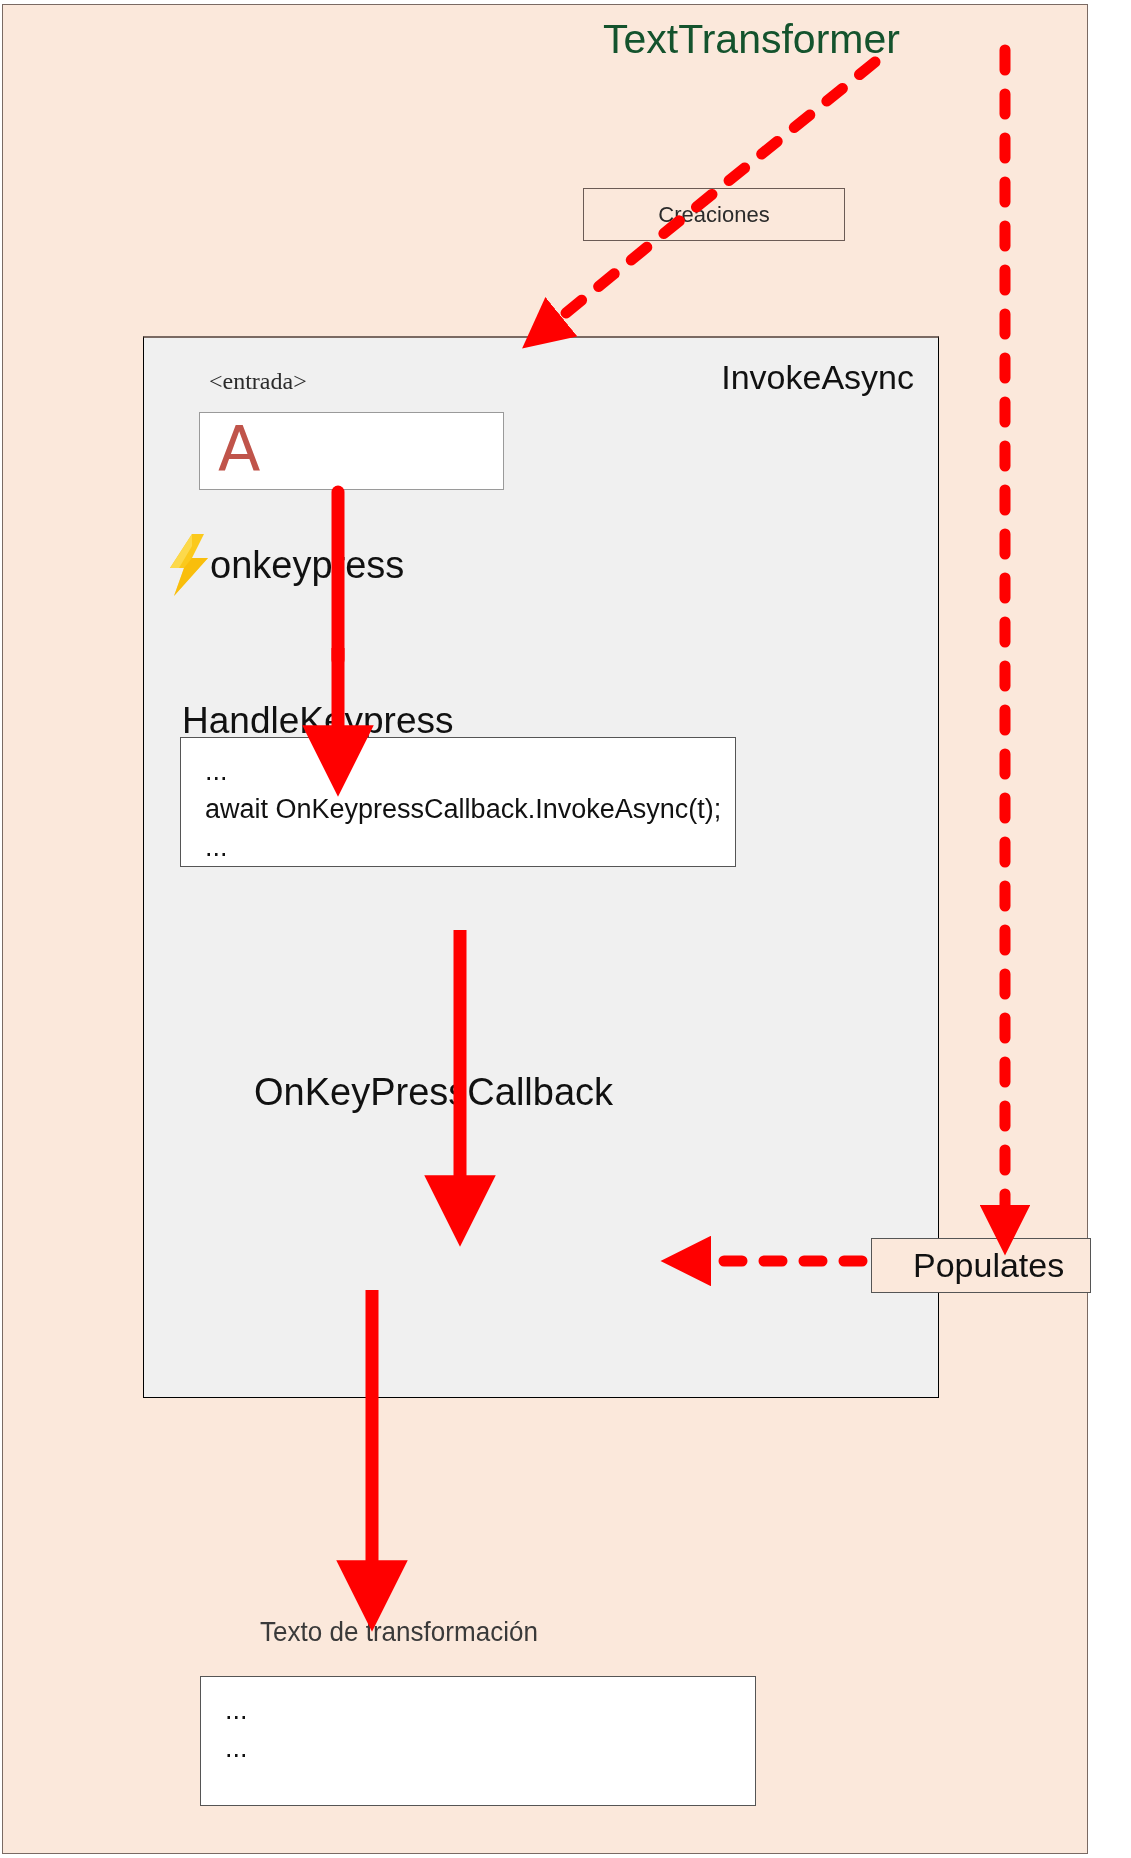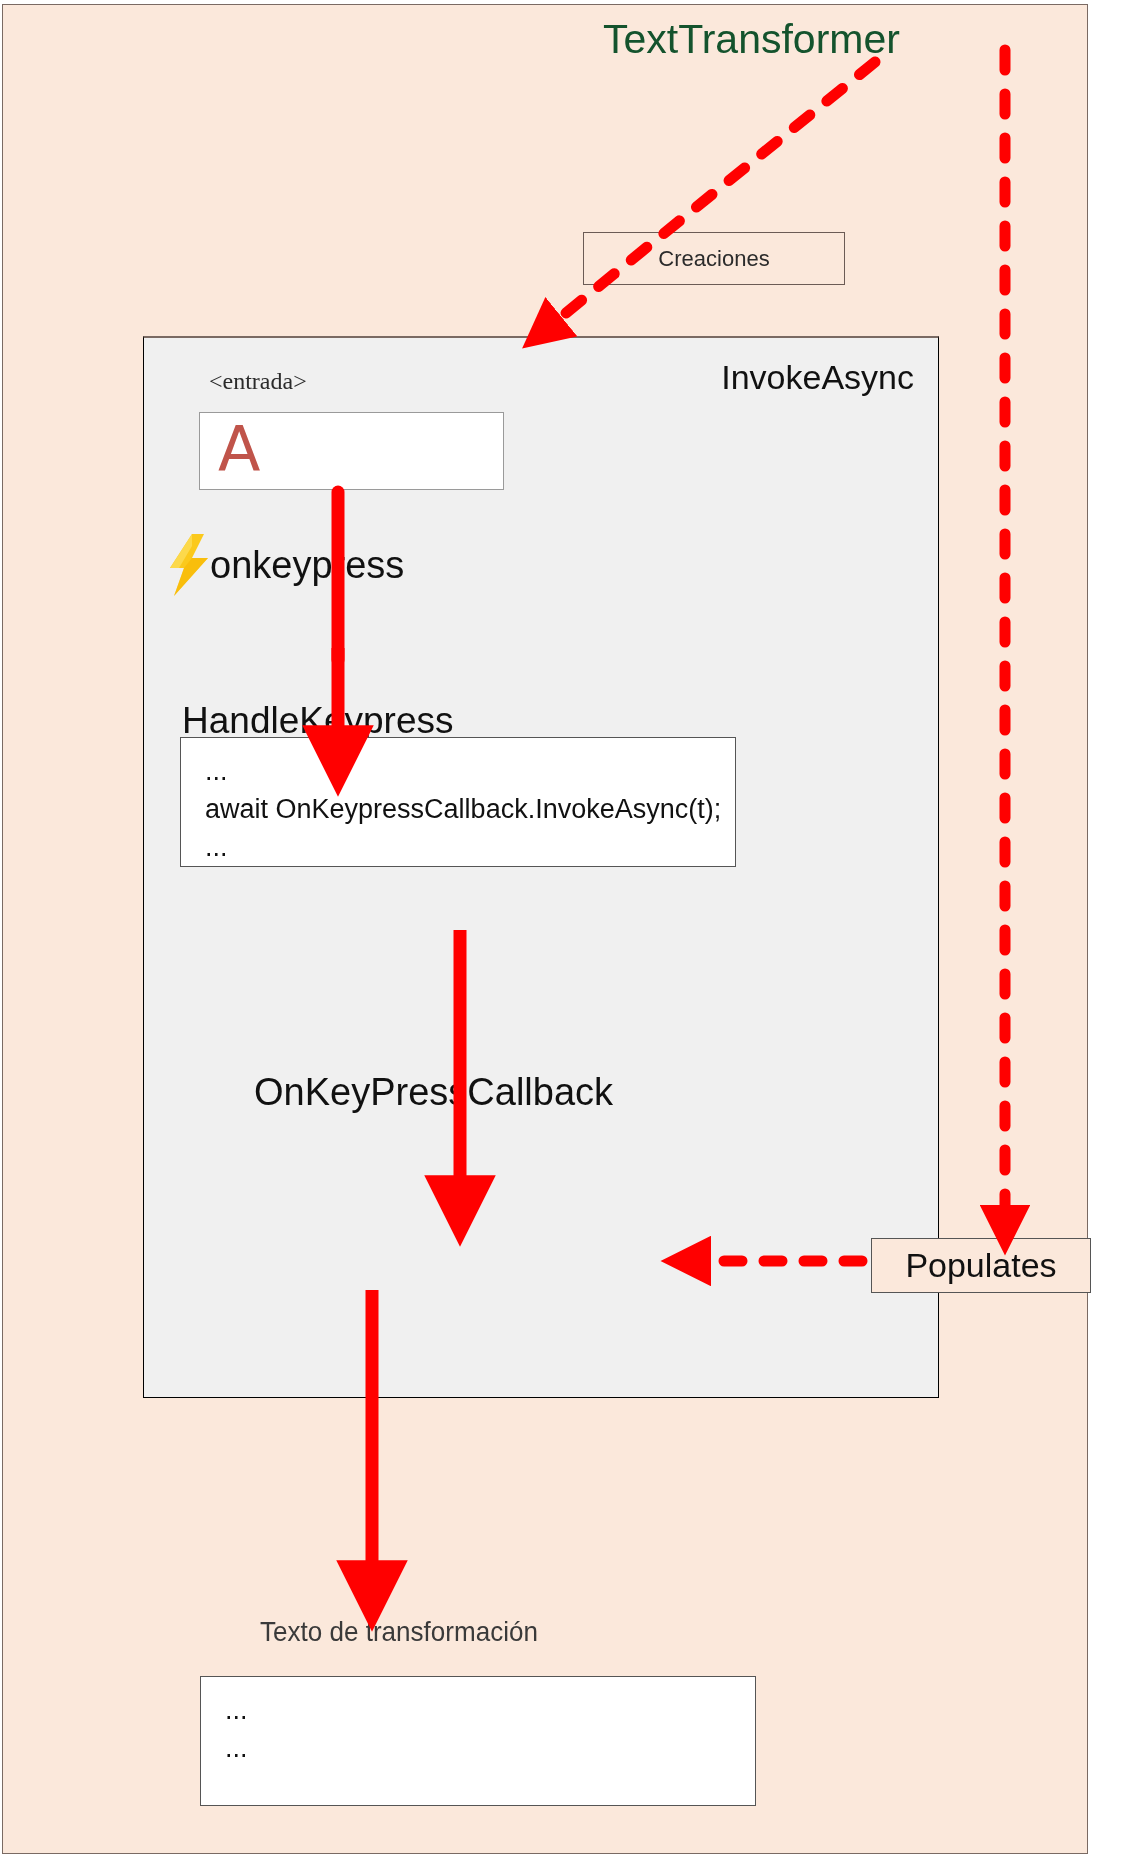--- a/index.html
+++ b/index.html
@@ -53,21 +53,20 @@
     height: 53px;
     background: #fbe8db;
     border: 1px solid #6b5b55;
     box-sizing: border-box;
     display: flex;
     align-items: center;
     justify-content: center;
     font-size: 22px;
     color: #2b2b2b;
     font-family: "Liberation Sans", sans-serif;
-    margin-top: 44px;
   }
 
   
   .textdisplay-box {
     position: absolute;
     left: 140px;
     top: 331px;
     width: 796px;
     height: 1062px;
     background: #f0f0f0;
@@ -196,24 +195,24 @@
     position: absolute;
     left: 868px;
     top: 1233px;
     width: 220px;
     height: 55px;
     background: #fbe8db;
     border: 1px solid #555;
     box-sizing: border-box;
     display: flex;
     align-items: center;
-    justify-content: center;
     font-size: 34px;
     color: #111;
     white-space: nowrap;
+    padding-left: 41px;
   }
 
   
   .transform-label {
     position: absolute;
     left: 257px;
     top: 1609px;
     font-size: 28px;
     line-height: 36px;
     color: #3a3a3a;

